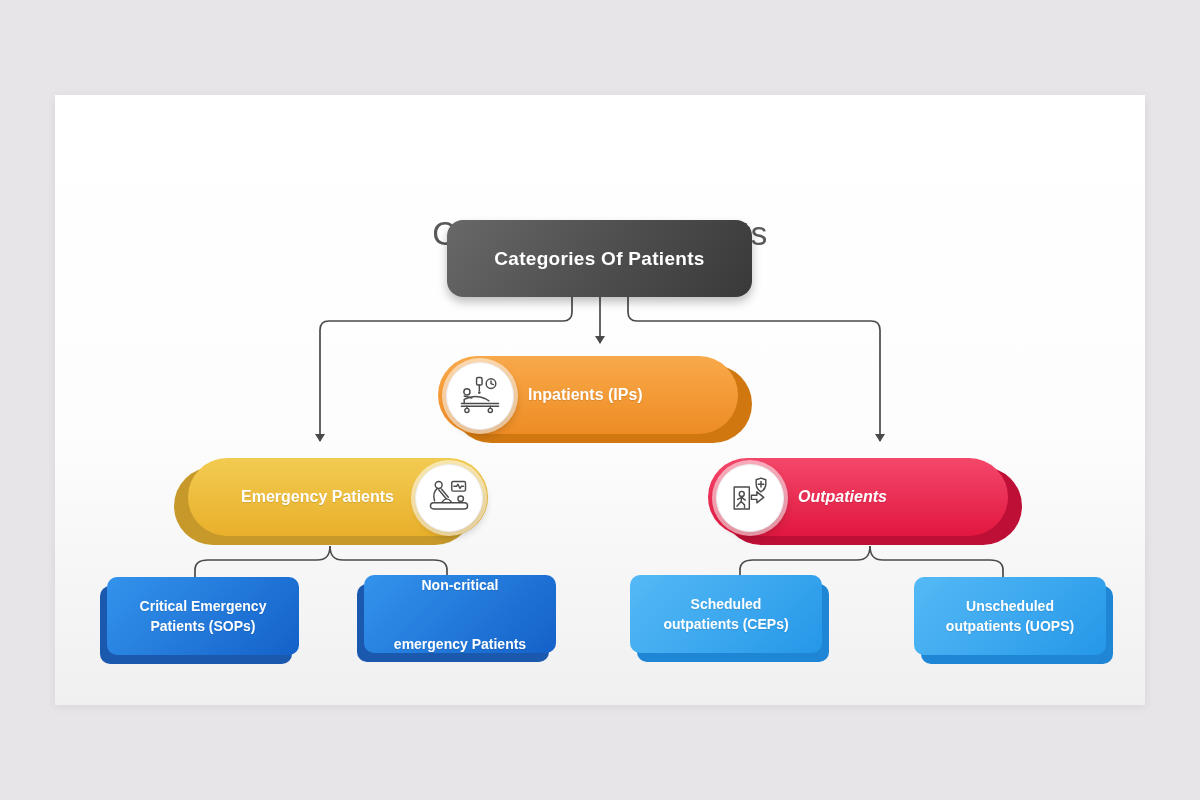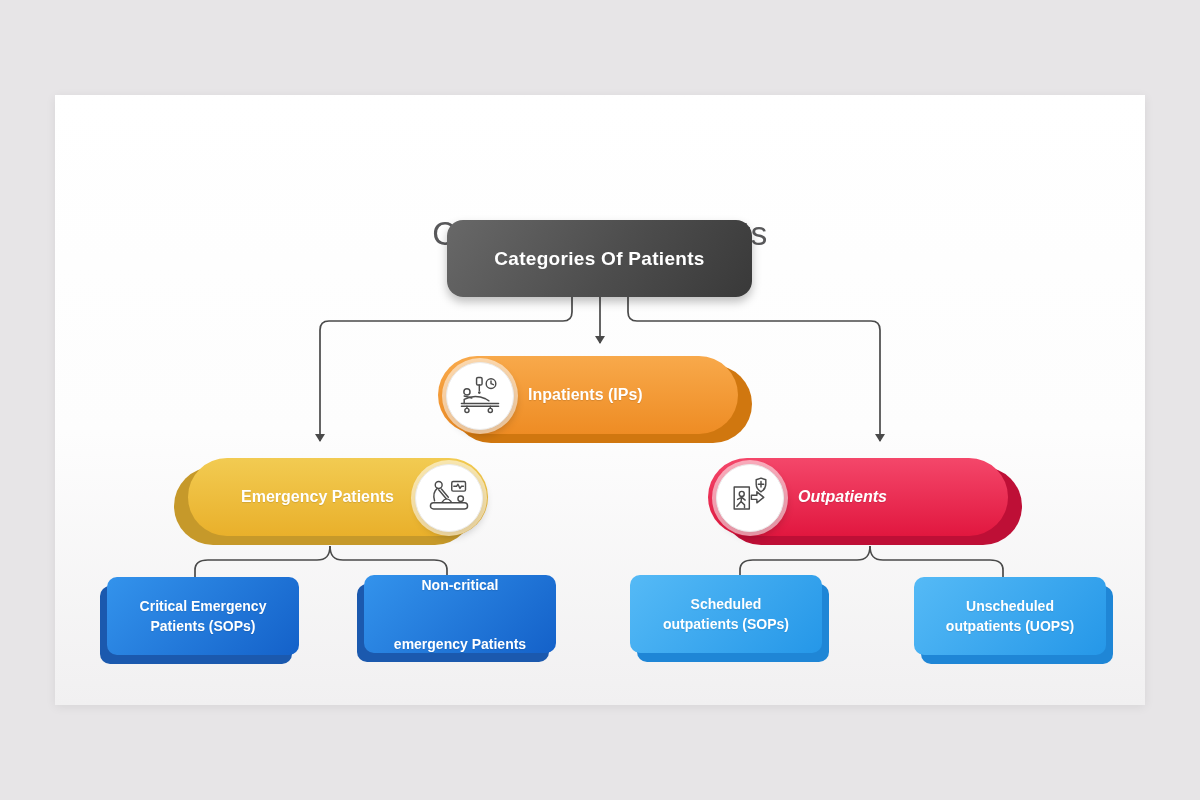--- a/index.html
+++ b/index.html
@@ -153,21 +153,21 @@
     <div class="leaf leaf-darkblue" style="left:7px;top:0;gap:39px;">
       <span class="ln">Non-critical</span>
       <span class="ln">emergency Patients</span>
     </div>
   </div>
 
   <div class="leaf-wrap" style="left:630px;top:575px;">
     <div class="leaf-back leaf-lightblue-back" style="left:7px;top:9px;"></div>
     <div class="leaf leaf-lightblue" style="left:0;top:0;">
       <span class="ln">Scheduled</span>
-      <span class="ln">outpatients (SOPs)</span>
+      <span class="ln">outpatients (CEPs)</span>
     </div>
   </div>
 
   <div class="leaf-wrap" style="left:901px;top:577px;margin-left:13px;">
     <div class="leaf-back leaf-lightblue-back" style="left:7px;top:9px;"></div>
     <div class="leaf leaf-lightblue" style="left:0;top:0;">
       <span class="ln">Unscheduled</span>
       <span class="ln">outpatients (UOPS)</span>
     </div>
   </div>

